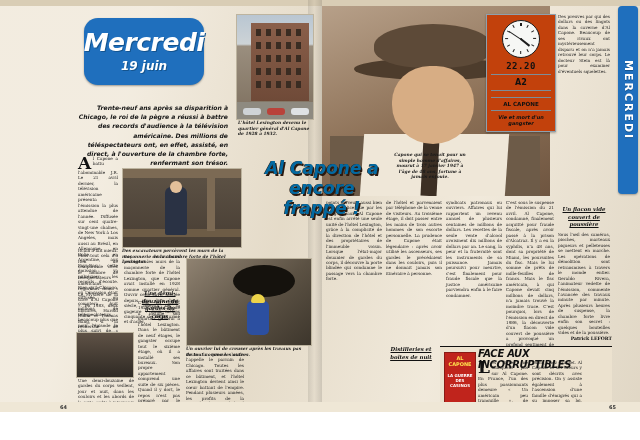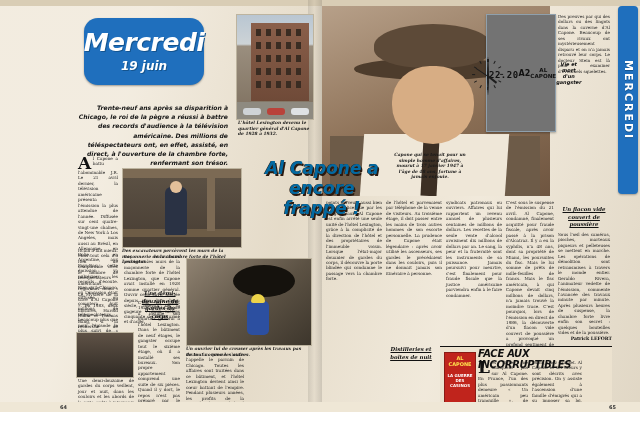--- a/index.html
+++ b/index.html
@@ -106,23 +106,23 @@
   .ph-small i{position:absolute;inset:0;background:linear-gradient(#5f5246,#2f2a24);}
 
   
   .ph-book{left:444px;top:352px;width:30px;height:50px;background:#c0241c;border:1px solid #8a1a14;}
   .ph-book .bt{position:absolute;left:2px;top:3px;right:2px;font:bold 5px "DejaVu Sans",sans-serif;color:#ffe14d;text-align:center;line-height:5.5px;}
   .ph-book .bm{position:absolute;left:2px;top:20px;right:2px;font:bold 4px "DejaVu Sans",sans-serif;color:#fff;text-align:center;line-height:5px;}
 
   
   .tvcard{
     position:absolute;left:486px;top:14px;width:68px;height:116px;
-    background:#737373;border:1px solid #8fa0ad;
+    background:#c2410c;border:1px solid #8fa0ad;
     box-shadow:0 1px 2px rgba(0,0,0,.3);
-    display:flex;flex-direction:row;align-items:center;
+    display:flex;flex-direction:column;align-items:center;
   }
   .clock{
     width:36px;height:36px;border-radius:50%;background:#f6f7f5;
     border:1.6px solid #1d1d1d;margin-top:5px;position:relative;
   }
   .clock .tick{position:absolute;background:#1d1d1d;width:1.2px;height:3px;left:50%;margin-left:-.6px;top:1.5px;transform-origin:50% 15.5px;}
   .hand{position:absolute;background:#1d1d1d;transform-origin:bottom center;}
   .h-hour{width:1.8px;height:11px;left:50%;margin-left:-.9px;bottom:50%;transform:rotate(128deg);}
   .h-min{width:1.4px;height:14px;left:50%;margin-left:-.7px;bottom:50%;transform:rotate(-56deg);}
   .clock .pin{position:absolute;left:50%;top:50%;width:2.6px;height:2.6px;margin:-1.3px 0 0 -1.3px;border-radius:50%;background:#1d1d1d;}

